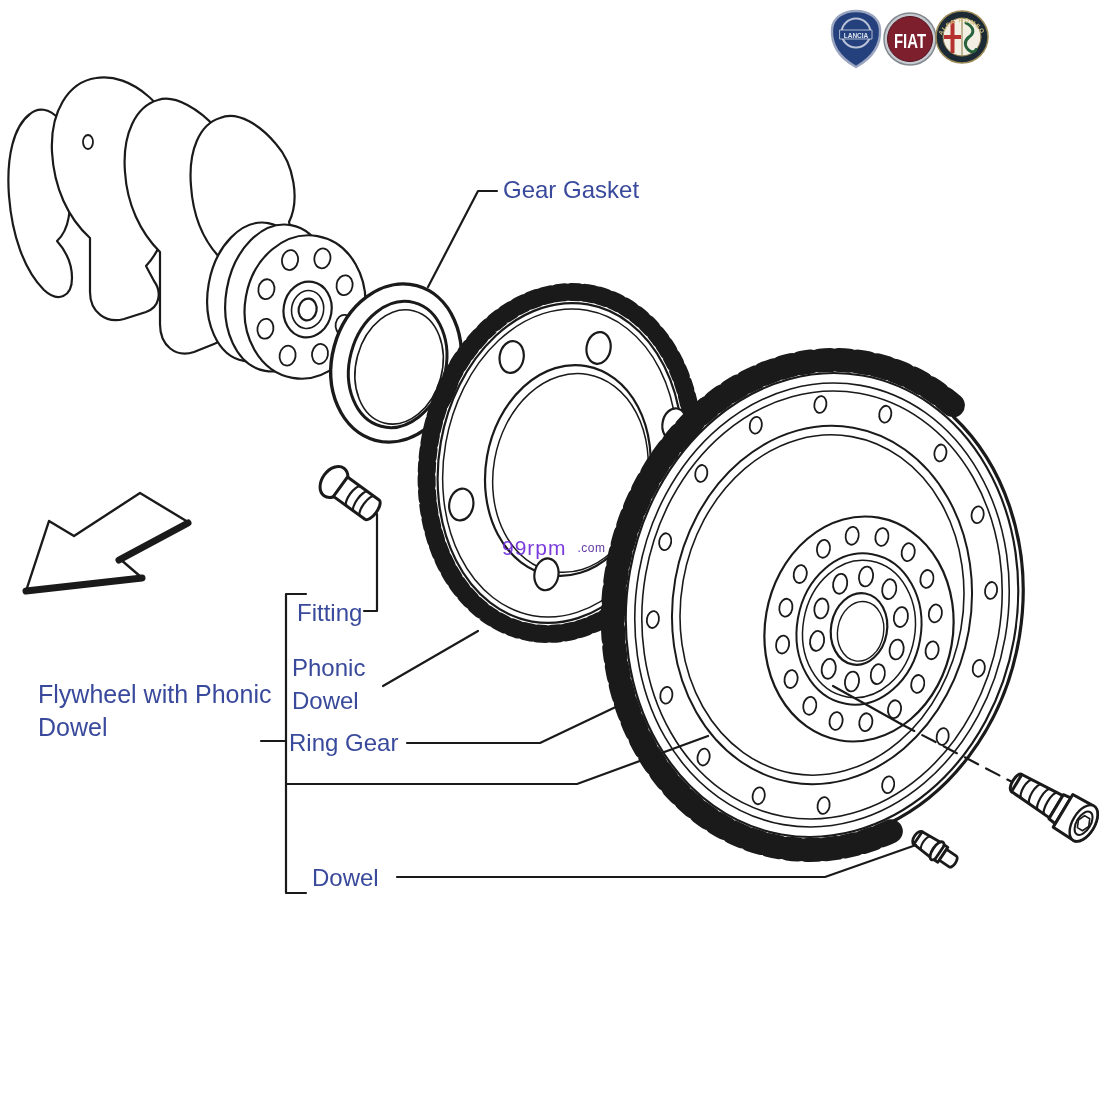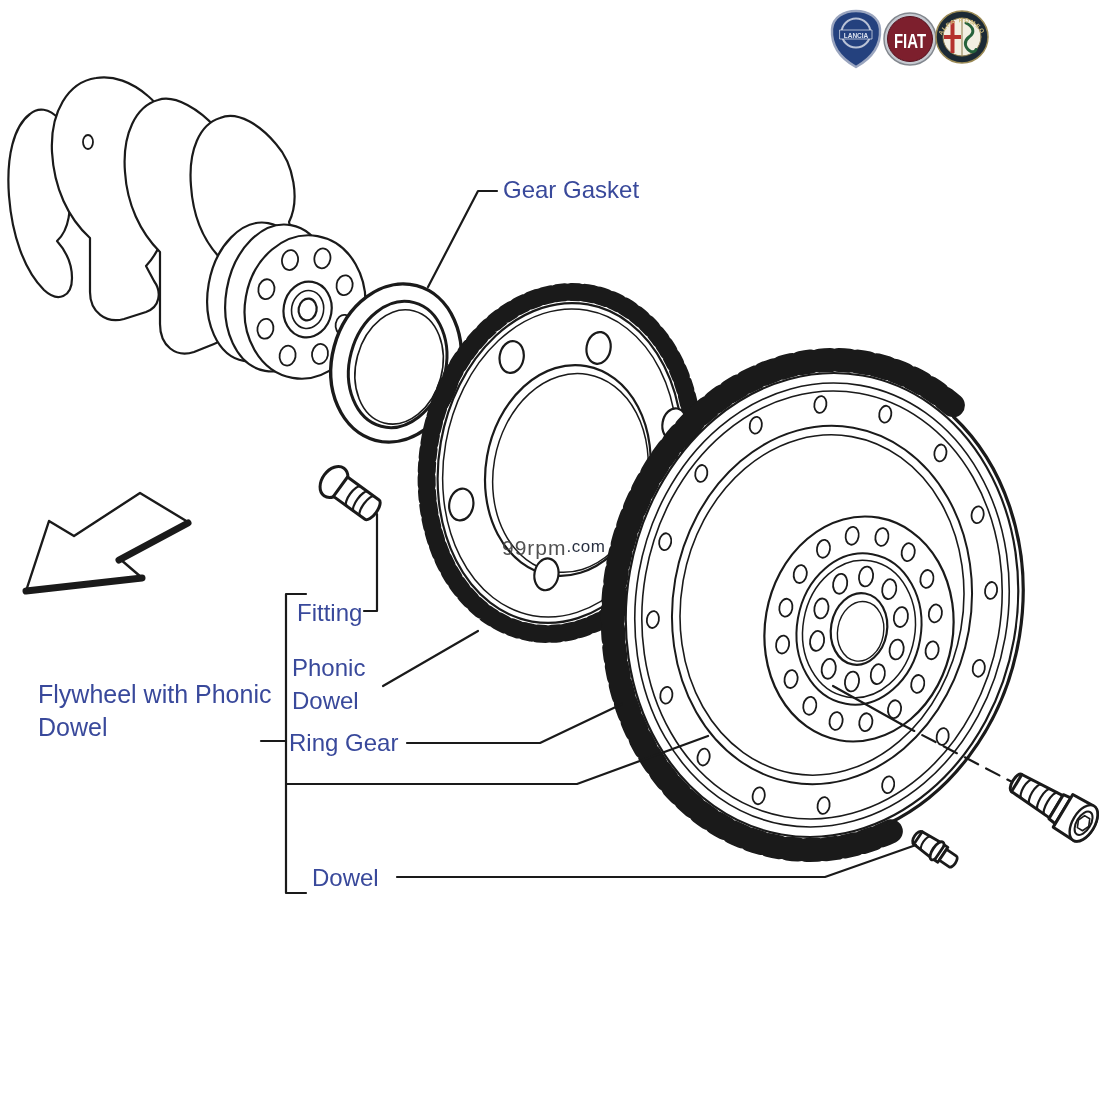--- a/index.html
+++ b/index.html
@@ -6,22 +6,22 @@
   .stage{position:relative;width:1104px;height:1090px;background:#ffffff;overflow:hidden;
          font-family:"Liberation Sans",sans-serif;}
   .stage svg{position:absolute;left:0;top:0;}
   .lbl{position:absolute;font-size:24px;color:#39499B;white-space:nowrap;line-height:28px;}
   .lbl .ln{white-space:nowrap;}
   .para{font-size:25px;line-height:33px;}
   .phonic-lines{line-height:33px;}
   .brand{position:absolute;left:999px;top:12px;font-size:26px;font-weight:bold;
          color:#161616;line-height:27px;letter-spacing:-0.3px;}
   .watermark{position:absolute;left:502px;top:536px;opacity:.9;pointer-events:none;}
-  .wm-main{font-size:21px;color:#404040;letter-spacing:1px;}
-  .wm-suffix{font-size:17px;color:#0f172a;vertical-align:3px;letter-spacing:.5px;}
+  .wm-main{font-size:21px;color:#6d28d9;letter-spacing:1px;}
+  .wm-suffix{font-size:12px;color:#4c1d95;vertical-align:3px;letter-spacing:.5px;margin-left:11px;}
 </style>
 </head>
 <body>
 
 <div class="stage">
 
 <svg width="1104" height="1104" viewBox="0 0 1104 1104">
   <g fill="#ffffff" stroke="#1a1a1a" stroke-width="2.2" stroke-linejoin="round" stroke-linecap="round">
 
     <g>

